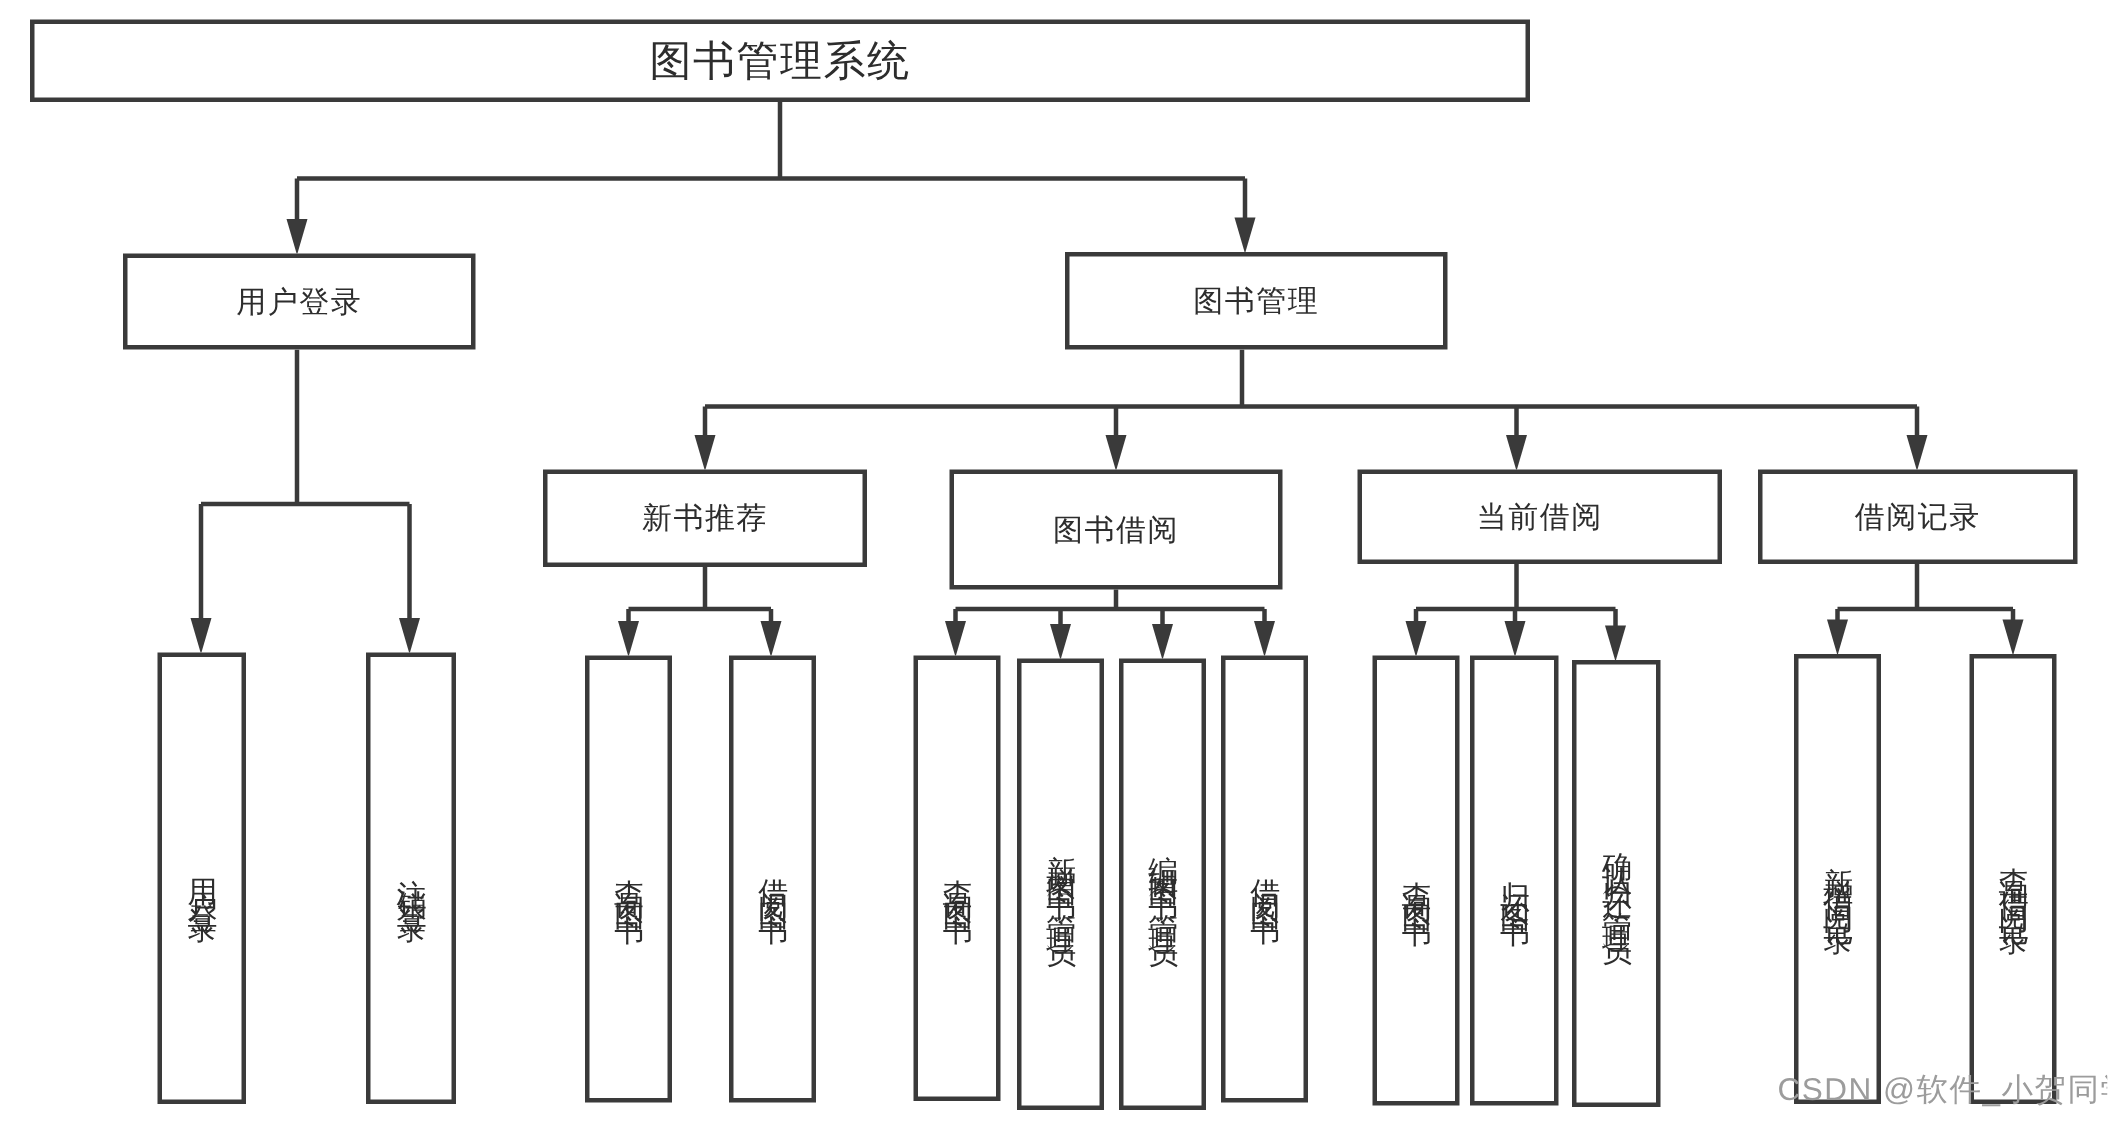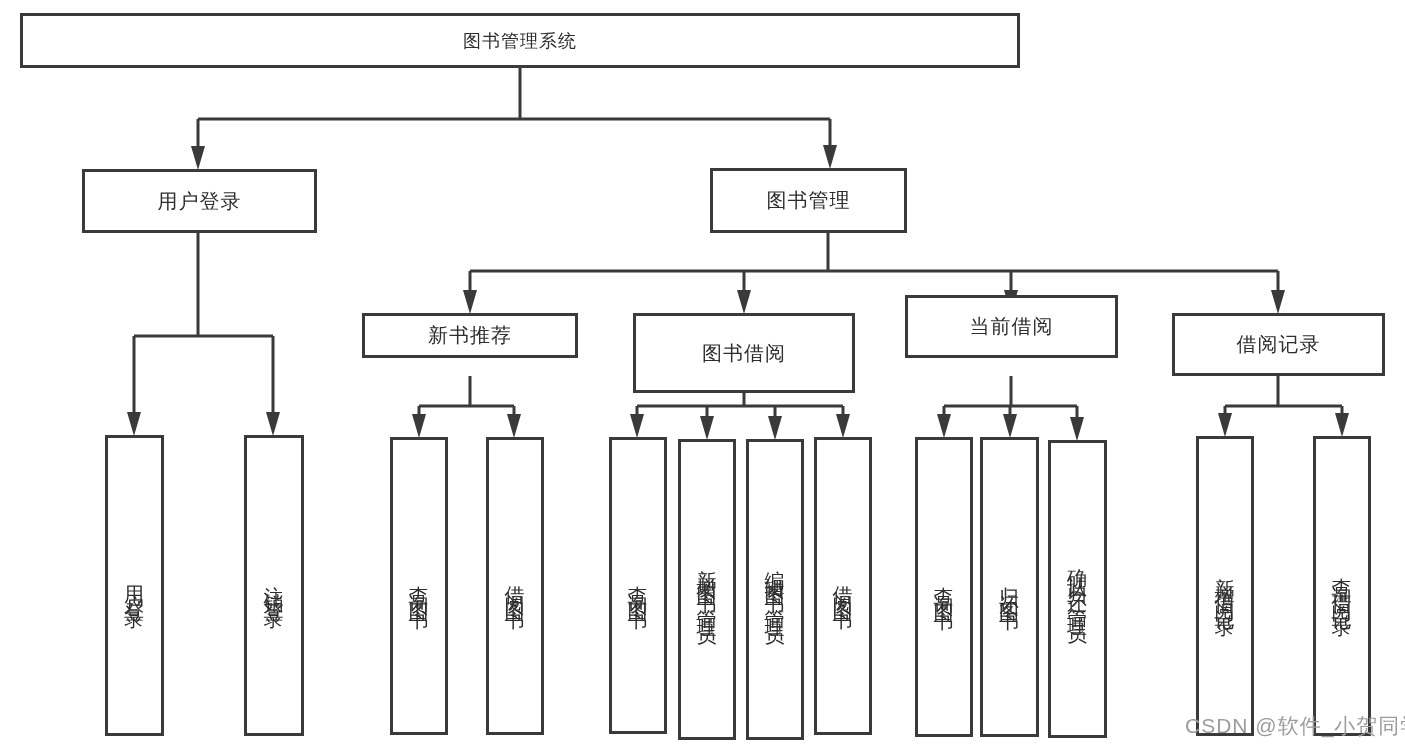--- a/index.html
+++ b/index.html
@@ -33,37 +33,37 @@
     display: flex;
     align-items: center;
     justify-content: center;
     color: var(--text);
   }
   .hbox .label {
     font-size: 20px;
     letter-spacing: 1px;
     white-space: nowrap;
   }
-  .root-box .label { font-size: 18px; }
+  .root-box .label { font-size: 28px; }
   .vbox .label {
     writing-mode: vertical-rl;
     text-orientation: mixed;
     font-size: 20px;
     letter-spacing: 8px;
     line-height: 1;
   }
   
   #n-root   { left: 20px;  top: 13px;  width: 1000px; height: 55px; }
   
   #n-login  { left: 82px;  top: 169px; width: 235px; height: 64px; }
-  #n-mgmt   { left: 710px; top: 168px; width: 197px; height: 65px; }
-  
-  #n-newbook { left: 362px;  top: 313px; width: 216px; height: 45px; }
+  #n-mgmt   { left: 710px; top: 168px; width: 255px; height: 65px; }
+  
+  #n-newbook { left: 362px;  top: 313px; width: 216px; height: 65px; }
   #n-borrow  { left: 633px;  top: 313px; width: 222px; height: 80px; }
-  #n-current { left: 905px;  top: 295px; width: 213px; height: 63px; }
+  #n-current { left: 905px;  top: 313px; width: 243px; height: 63px; }
   #n-record  { left: 1172px; top: 313px; width: 213px; height: 63px; }
   
   #n-l-userlogin { left: 105px;  top: 435px; width: 59px; height: 301px; }
   #n-l-logout    { left: 244px;  top: 435px; width: 60px; height: 301px; }
   #n-a1 { left: 390px;  top: 437px; width: 58px; height: 298px; }
   #n-a2 { left: 486px;  top: 437px; width: 58px; height: 298px; }
   #n-b1 { left: 609px;  top: 437px; width: 58px; height: 297px; }
   #n-b2 { left: 678px;  top: 439px; width: 58px; height: 301px; }
   #n-b3 { left: 746px;  top: 439px; width: 58px; height: 301px; }
   #n-b4 { left: 814px;  top: 437px; width: 58px; height: 298px; }

